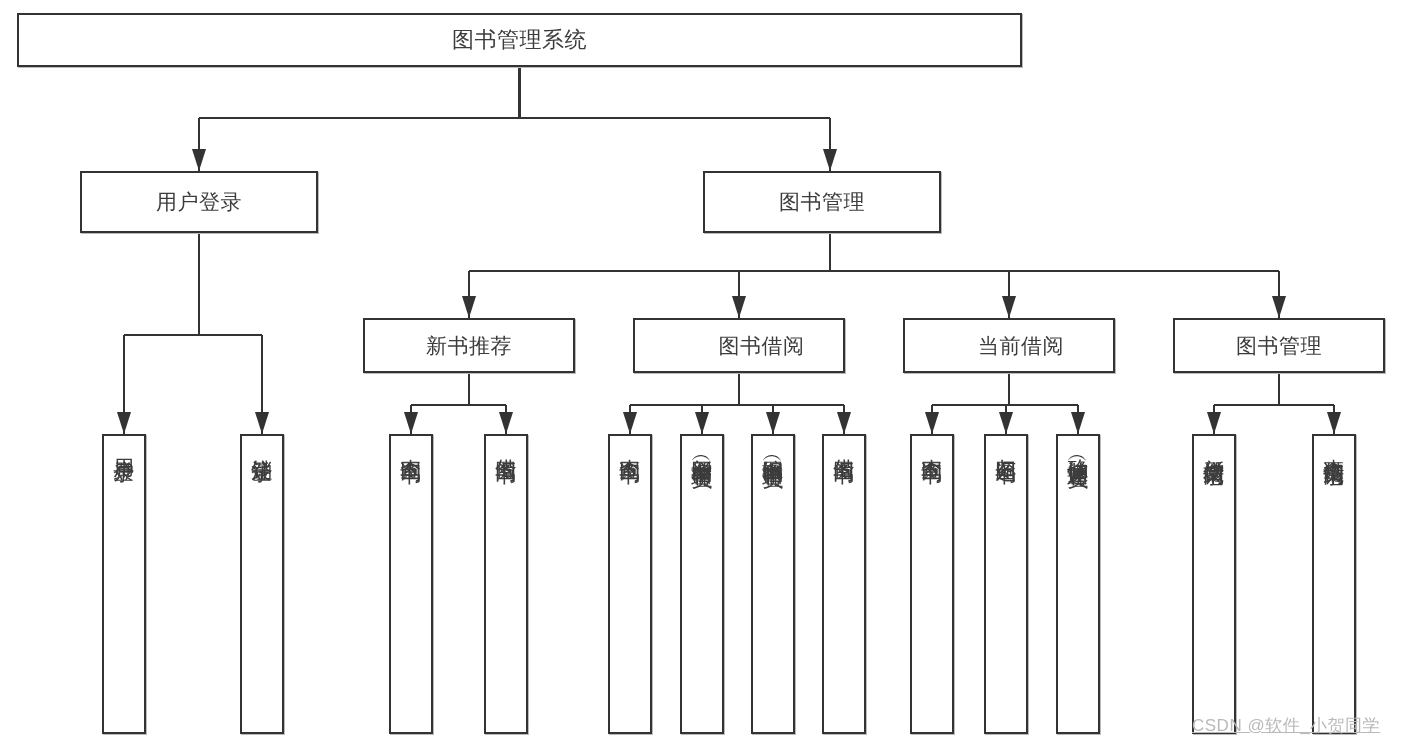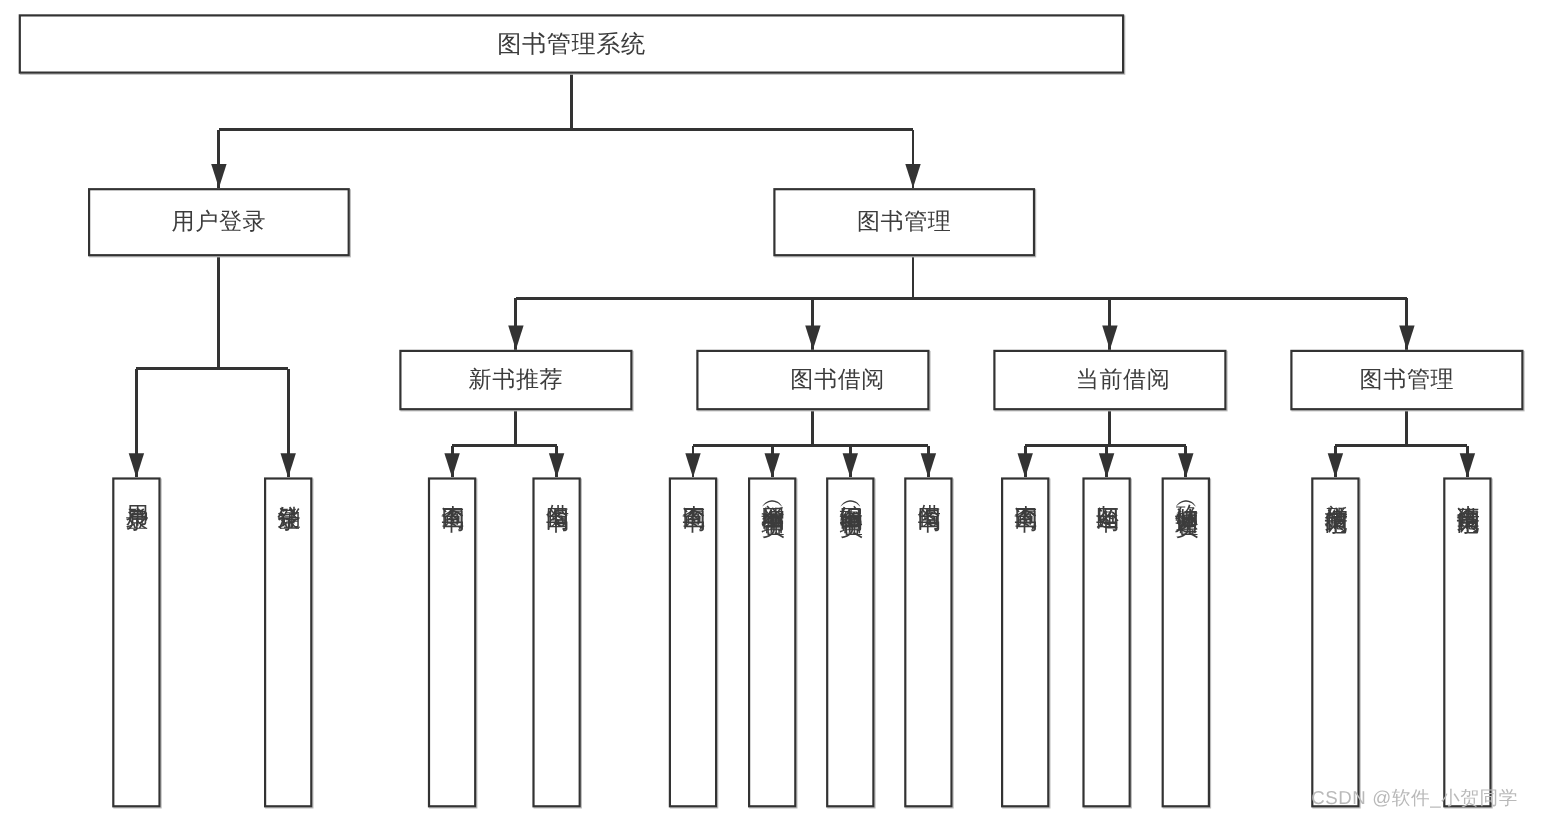--- a/index.html
+++ b/index.html
@@ -60,20 +60,21 @@
     text-align: left;
     color: #3c3c3c;
     white-space: nowrap;
   }
   .watermark {
     position: absolute;
     font-size: 17px;
     color: #b9b9b9;
     white-space: nowrap;
     letter-spacing: 0.5px;
+    text-decoration: underline;
   }
 </style>
 </head>
 <body>
 
 <div id="canvas">
   <svg id="edges" viewBox="0 0 1405 747">
       <line x1="519.5" y1="67" x2="519.5" y2="118" stroke="#333333" stroke-width="2.6" shape-rendering="crispEdges"></line>
       <line x1="199" y1="118" x2="830" y2="118" stroke="#333333" stroke-width="2.6" shape-rendering="crispEdges"></line>
       <line x1="199" y1="118" x2="199" y2="171" stroke="#333333" stroke-width="2.6" shape-rendering="crispEdges"></line>

